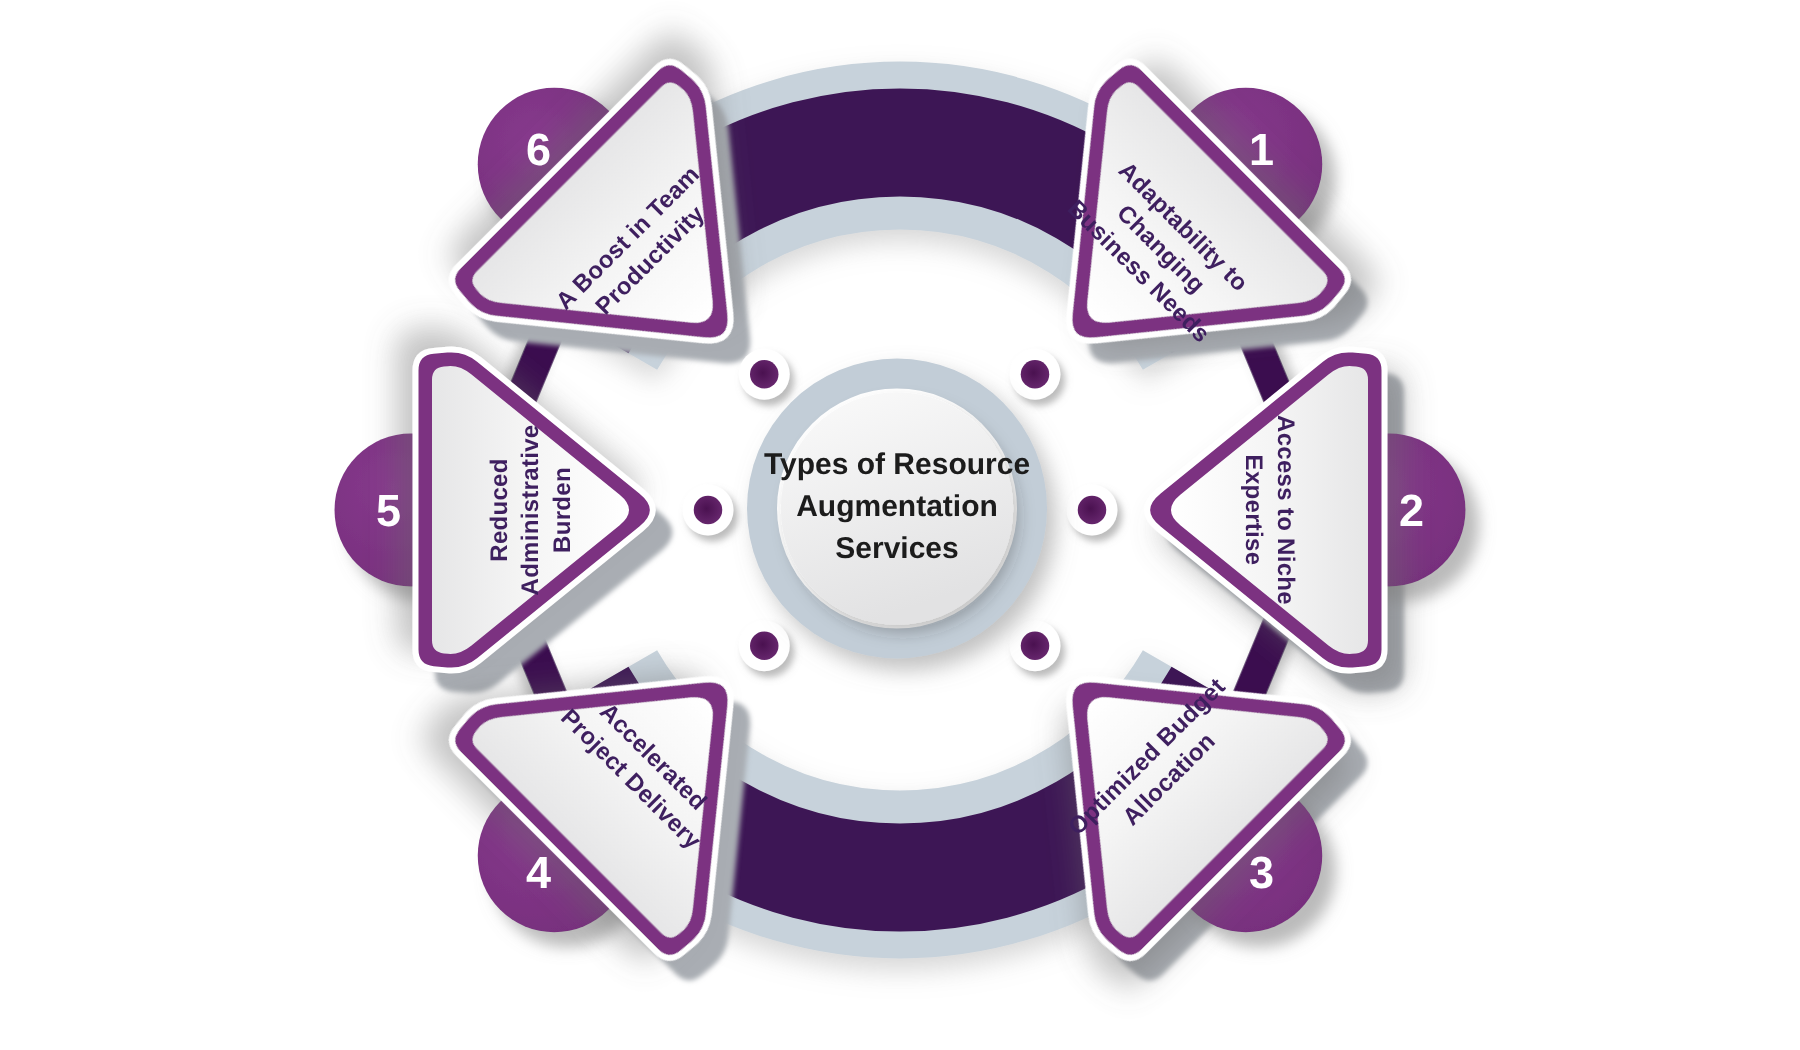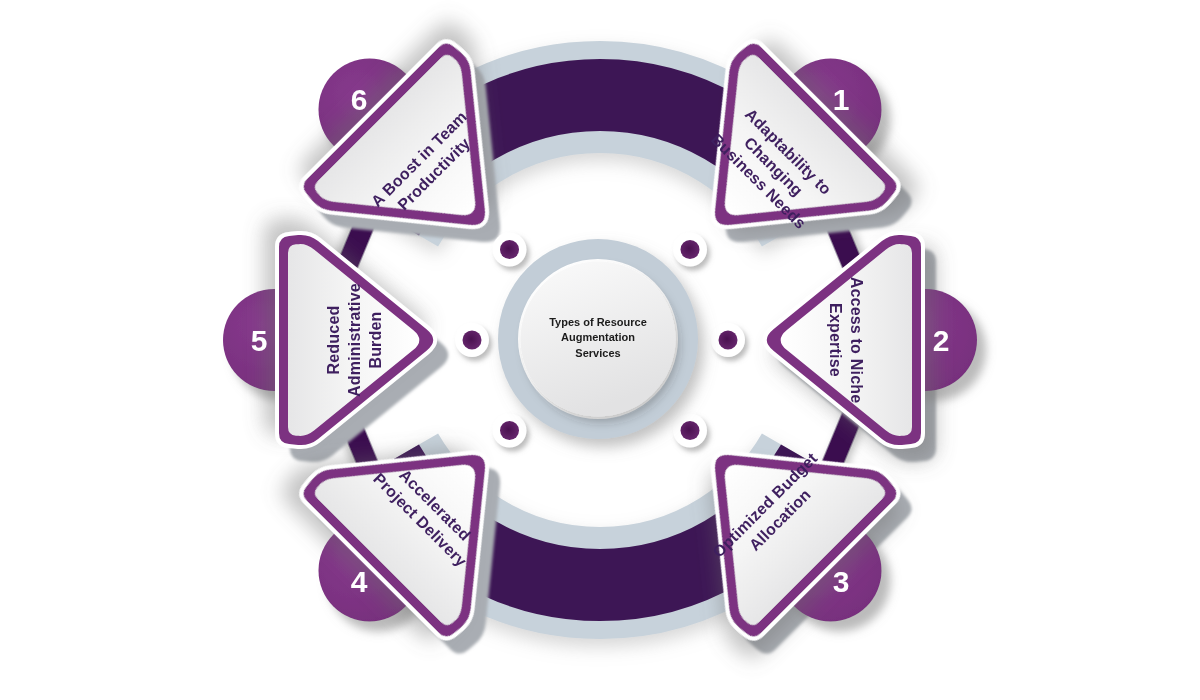--- a/index.html
+++ b/index.html
@@ -9,21 +9,21 @@
   }
   .stage svg{position:absolute;left:0;top:0;}
   .seg-label{
     position:absolute;width:200px;text-align:center;
     font-size:16px;font-weight:bold;line-height:1.3;letter-spacing:.2px;
     color:#3e1f5f;white-space:pre-line;pointer-events:none;
   }
   .center-label{
     position:absolute;width:180px;text-align:center;left:598px;top:338px;
     transform:translate(-50%,-50%);
-    font-size:11px;font-weight:bold;line-height:1.4;
+    font-size:20px;font-weight:bold;line-height:1.4;
     color:#1c1c1c;white-space:pre-line;pointer-events:none;
   }
   .num{
     font-family:"Liberation Sans", sans-serif;font-weight:bold;font-size:30px;fill:#ffffff;
   }
 </style>
 </head>
 <body>
 
 <div class="stage">

